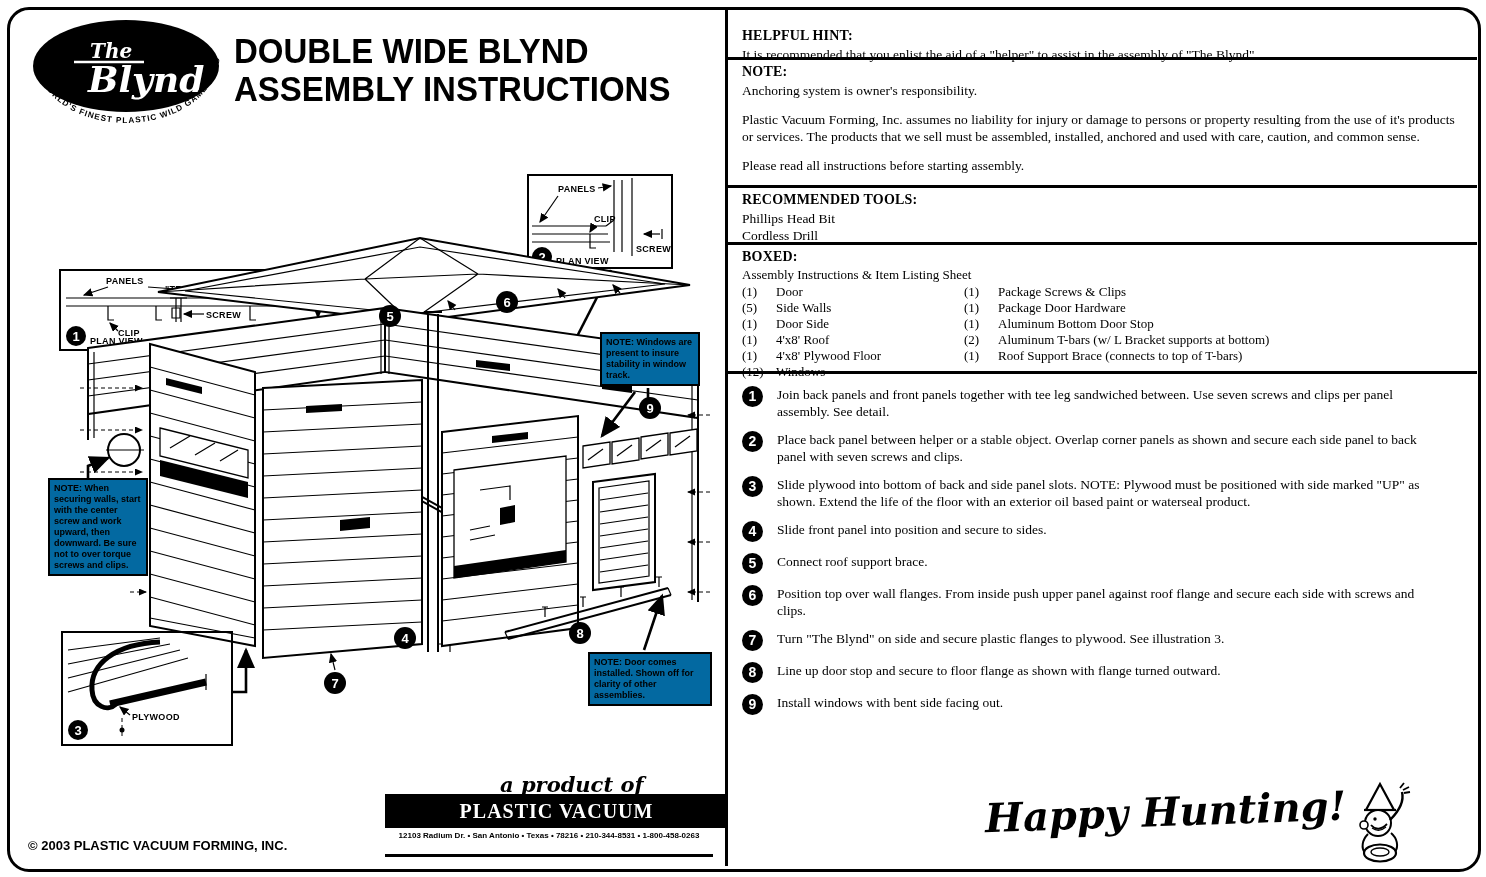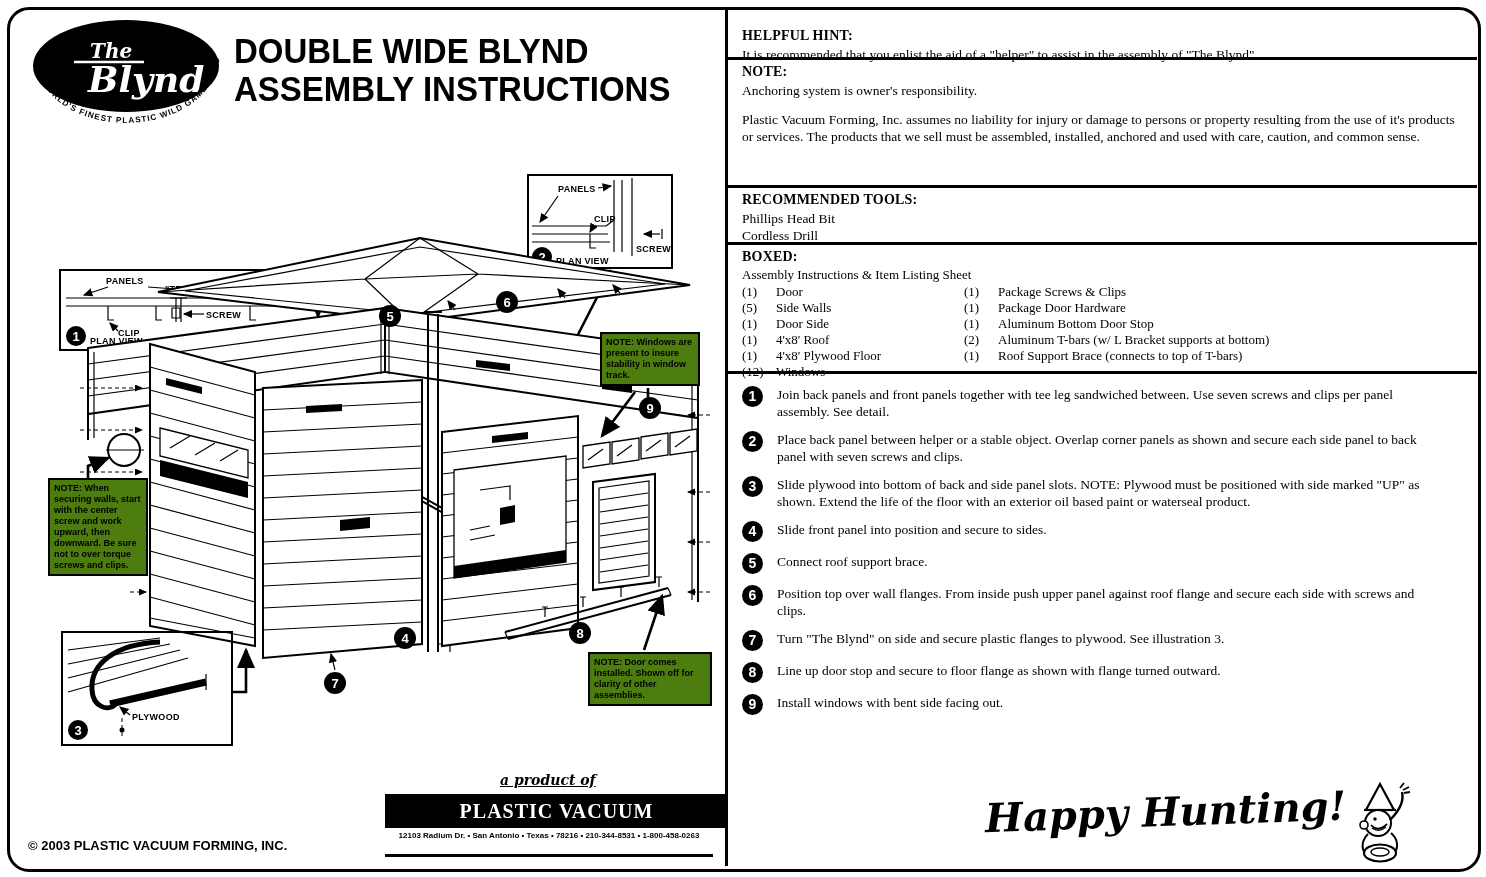--- a/index.html
+++ b/index.html
@@ -20,25 +20,25 @@
   .boxed-row{display:flex;font-size:13px;line-height:16px;}
   .qty{width:34px;flex:0 0 34px;}
   .steps{margin-top:8px;}
   .step{display:flex;margin-bottom:11px;}
   .step-circle{flex:0 0 21px;width:21px;height:21px;border-radius:50%;background:#000;color:#fff;
        font:bold 14px "Liberation Sans",sans-serif;text-align:center;line-height:21px;margin-right:14px;}
   .step-text{font-size:13.5px;line-height:17px;width:668px;}
   .footnote{margin-left:35px;font-size:13.5px;line-height:17px;width:660px;}
   .title{font-family:"Liberation Sans",sans-serif;font-weight:bold;font-size:33px;
        line-height:36px;letter-spacing:0px;transform:scaleY(1.06);transform-origin:left top;}
-  .note-box{position:absolute;border:2px solid #000;background:#4d7c0f;padding:3px 4px;
+  .note-box{position:absolute;border:2px solid #000;background:#0369a1;padding:3px 4px;
        font:bold 9px/11px "Liberation Sans",sans-serif;}
   .happy{font-family:"DejaVu Serif",serif;font-style:italic;font-weight:bold;
        font-size:40px;transform:rotate(-2deg);white-space:nowrap;}
-  .product-of{font-family:"DejaVu Serif",serif;font-style:italic;font-weight:bold;font-size:14px;text-decoration:underline;}
+  .product-of{font-family:"DejaVu Serif",serif;font-style:italic;font-weight:bold;font-size:21px;text-decoration:underline;}
   .company-bar{position:absolute;left:385px;top:794px;width:343px;height:34px;background:#000;
        color:#fff;text-align:center;font:bold 20px/34px "Liberation Serif",serif;letter-spacing:1px;}
   .company-addr{position:absolute;left:385px;top:830px;width:328px;text-align:center;
        font:bold 8px/12px "Liberation Sans",sans-serif;border-bottom:3px solid #000;padding-bottom:12px;}
   .copyright{font:bold 13px "Liberation Sans",sans-serif;}
   
   .ln{stroke:#000;fill:none;stroke-width:1.2;}
   .ln2{stroke:#000;fill:none;stroke-width:2;}
   .thk{stroke:#000;fill:none;stroke-width:2.6;}
   .fillw{fill:#fff;stroke:#000;stroke-width:2;}
@@ -339,20 +339,21 @@
 <div class="sec-block" style="top:28px;">
   <h3 class="sec">HELPFUL HINT:</h3>
   <div class="body-txt">It is recommended that you enlist the aid of a "helper" to assist in the assembly of "The Blynd".</div>
 </div>
 <div class="hr" style="top:57px;"></div>
 
 <div class="sec-block" style="top:64px;font-family:Liberation Serif, serif;">
   <h3 class="sec">NOTE:</h3>
   <div class="body-txt">Anchoring system is owner's responsibility.</div>
   <div class="body-txt" style="margin-top:12px;">Plastic Vacuum Forming, Inc. assumes no liability for injury or damage to persons or property resulting from the use of it's products or services. The products that we sell must be assembled, installed, anchored and used with care, caution, and common sense.</div>
+  <div class="body-txt" style="margin-top:12px;">Please read all instructions before starting assembly.</div>
 </div>
 <div class="hr" style="top:185px;"></div>
 
 <div class="sec-block" style="top:192px;">
   <h3 class="sec">RECOMMENDED TOOLS:</h3>
   <div class="tool-line">Phillips Head Bit</div>
   <div class="tool-line">Cordless Drill</div>
 </div>
 <div class="hr" style="top:242px;"></div>
 

